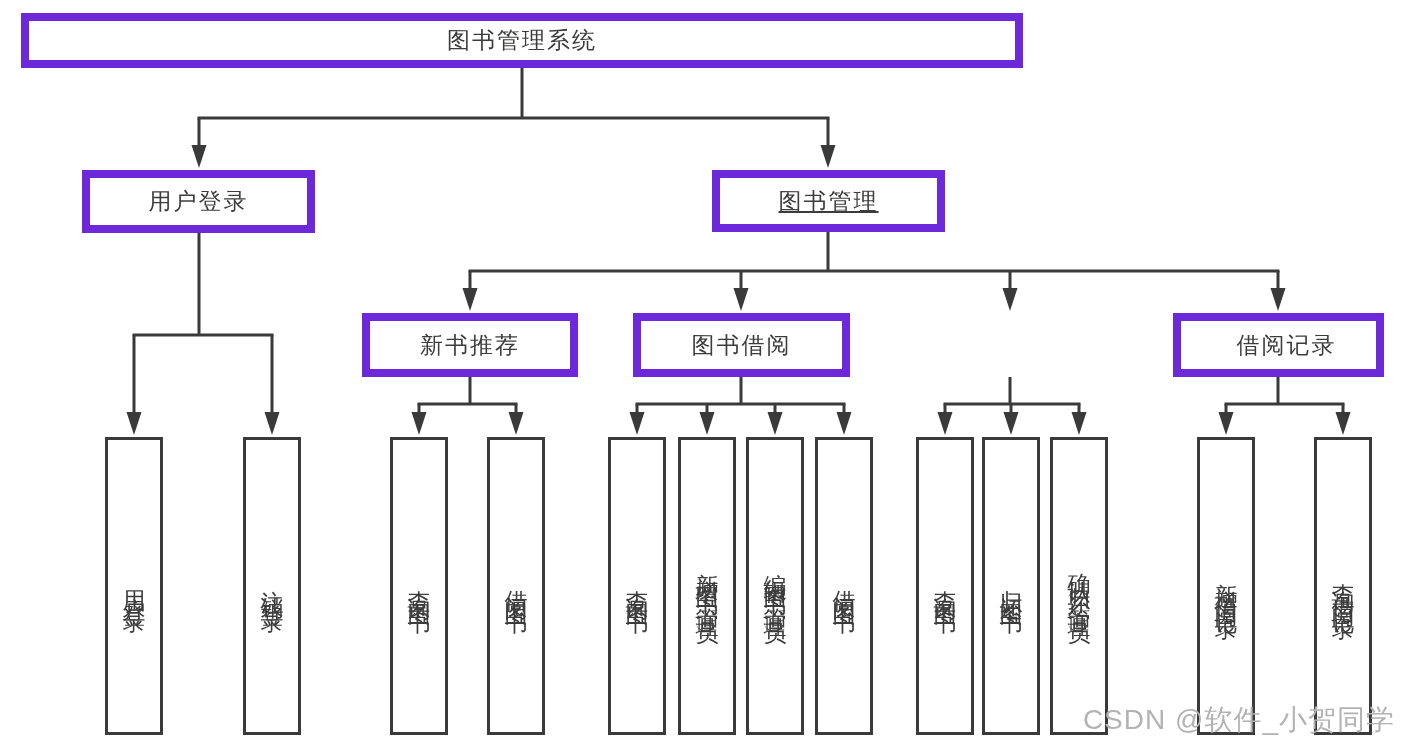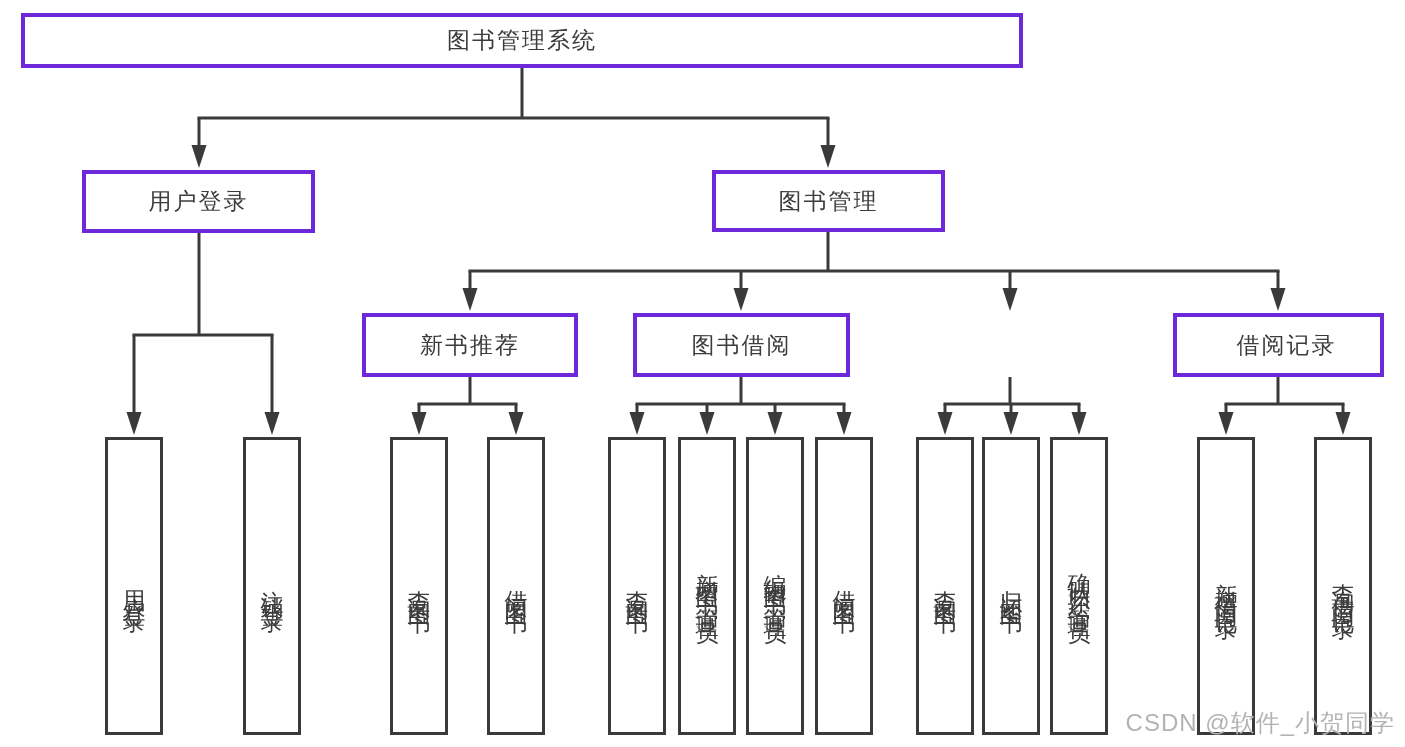--- a/index.html
+++ b/index.html
@@ -17,21 +17,21 @@
   }
   .connectors {
     position: absolute;
     left: 0;
     top: 0;
     pointer-events: none;
   }
   .node {
     position: absolute;
     box-sizing: border-box;
-    border: 4px solid #6d28d9;
+    border: 8px solid #6d28d9;
     background: #ffffff;
     display: flex;
     align-items: center;
     justify-content: center;
     font-size: 23px;
     color: #3c3c3c;
     letter-spacing: 2px;
     white-space: nowrap;
   }
   .leaf {
@@ -52,21 +52,21 @@
     writing-mode: vertical-rl;
     text-orientation: mixed;
     letter-spacing: 7px;
     line-height: 1;
     white-space: nowrap;
   }
   .watermark {
     position: absolute;
     right: 10px;
     bottom: 8px;
-    font-size: 24px;
+    font-size: 28px;
     color: #b3b3b3;
     letter-spacing: 1px;
     z-index: 5;
   }
 </style>
 </head>
 <body>
 
 <div class="canvas">
 
@@ -139,21 +139,21 @@
     </g>
   </svg>
 
   <div class="node" style="left:21px; top:13px; width:1002px; height:55px;">
     <span>图书管理系统</span>
   </div>
 
   <div class="node" style="left:82px; top:170px; width:233px; height:63px;">
     <span>用户登录</span>
   </div>
-  <div class="node" style="left:712px; top:170px; width:233px; height:62px;">
+  <div class="node" style="left:712px; top:170px; width:233px; height:62px;text-decoration:underline;">
     <span>图书管理</span>
   </div>
 
   <div class="node" style="left:633px; top:313px; width:217px; height:64px;">
     <span>图书借阅</span>
   </div>
   <div class="node" style="left:362px; top:313px; width:216px; height:64px;">
     <span>新书推荐</span>
   </div>
   <div class="node" style="left:1173px; top:313px; width:211px; height:64px;padding-left:16px;">

